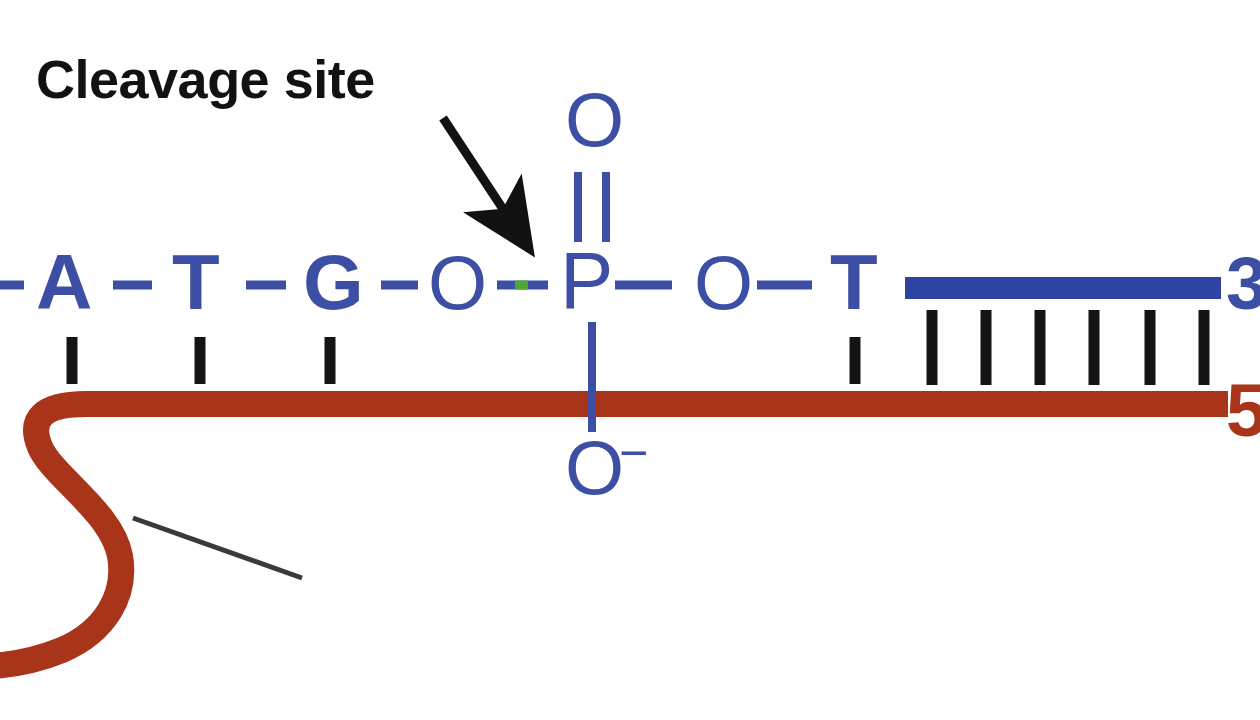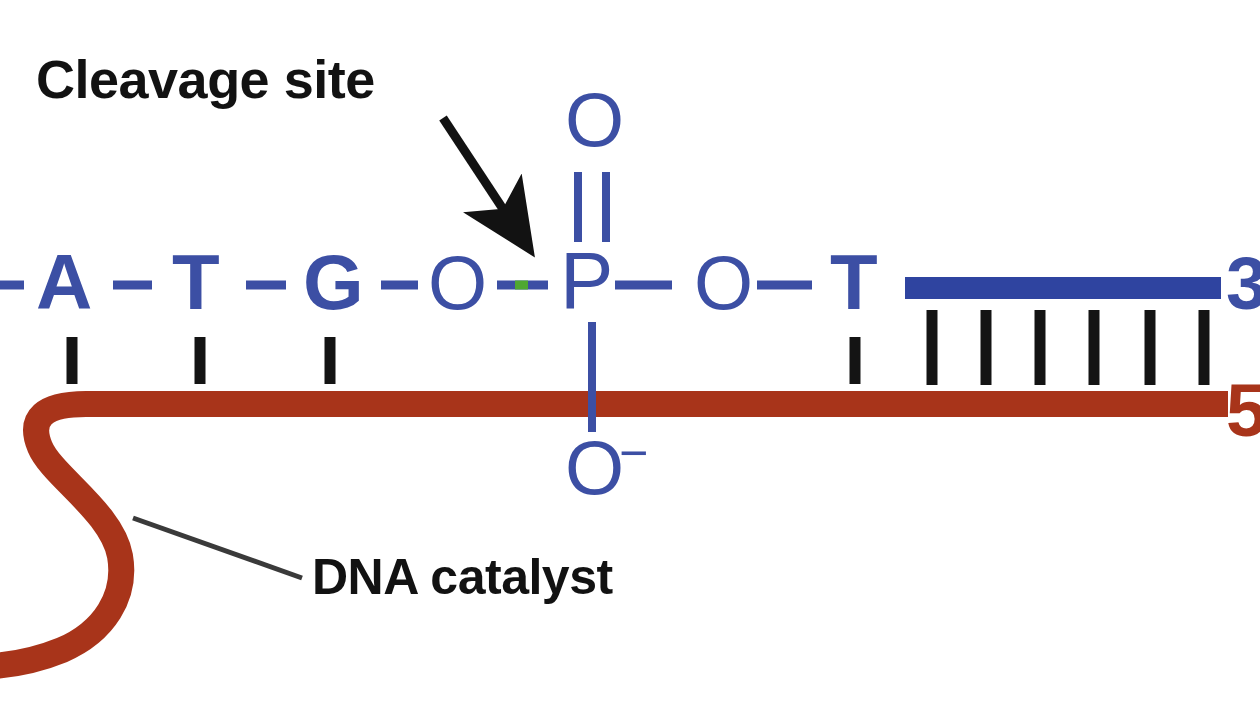--- a/index.html
+++ b/index.html
@@ -107,21 +107,20 @@
       <line x1="1094" y1="310" x2="1094" y2="385"></line>
       <line x1="1150" y1="310" x2="1150" y2="385"></line>
       <line x1="1204" y1="310" x2="1204" y2="385"></line>
     </g>
 
     <line x1="443" y1="118" x2="528" y2="247" stroke="#121212" stroke-width="9" marker-end="url(#arrowhead)"></line>
     <line x1="133" y1="518" x2="302" y2="578" stroke="#3A3A3A" stroke-width="5"></line>
   </svg>
 
   <div class="lbl lbl-cleavage">Cleavage site</div>
-  <div class="lbl lbl-catalyst">DNA catalyst</div>
 
   <div class="atom atom-base" style="left:36px;  top:243px;">A</div>
   <div class="atom atom-base" style="left:172px; top:243px;">T</div>
   <div class="atom atom-base" style="left:303px; top:243px;">G</div>
   <div class="atom atom-ring" style="left:428px; top:245px;">O</div>
   <div class="atom atom-p" style="left:560px; top:241px;">P</div>
   <div class="atom atom-ring" style="left:694px; top:245px;">O</div>
   <div class="atom atom-base" style="left:830px; top:243px;">T</div>
 
   <div class="atom atom-ring" style="left:565px; top:82px;">O</div>

